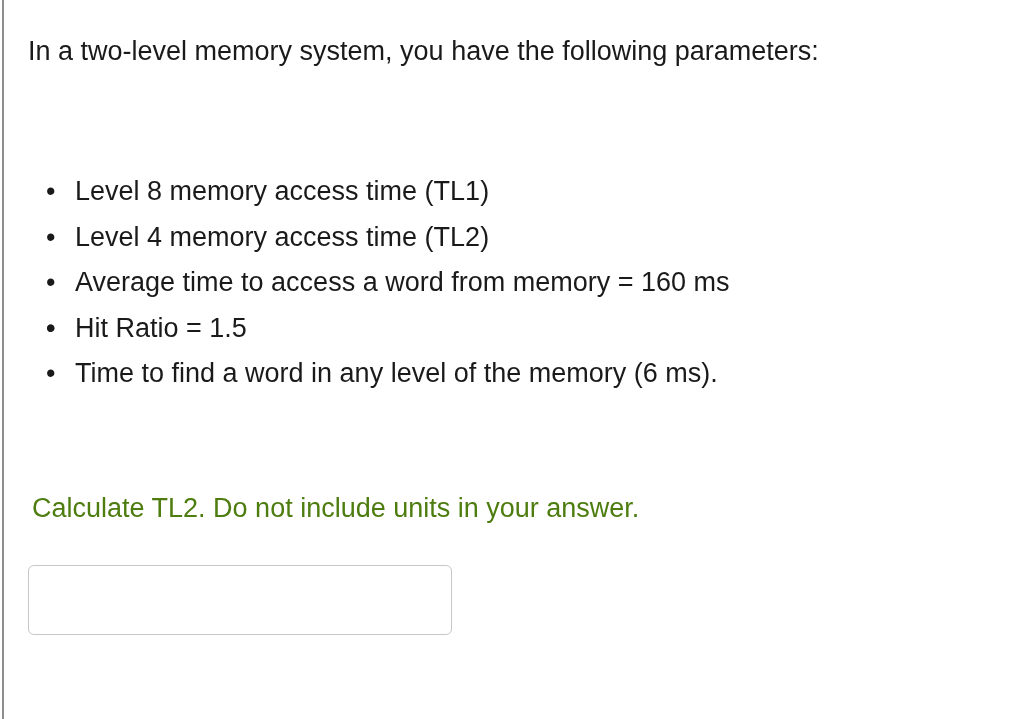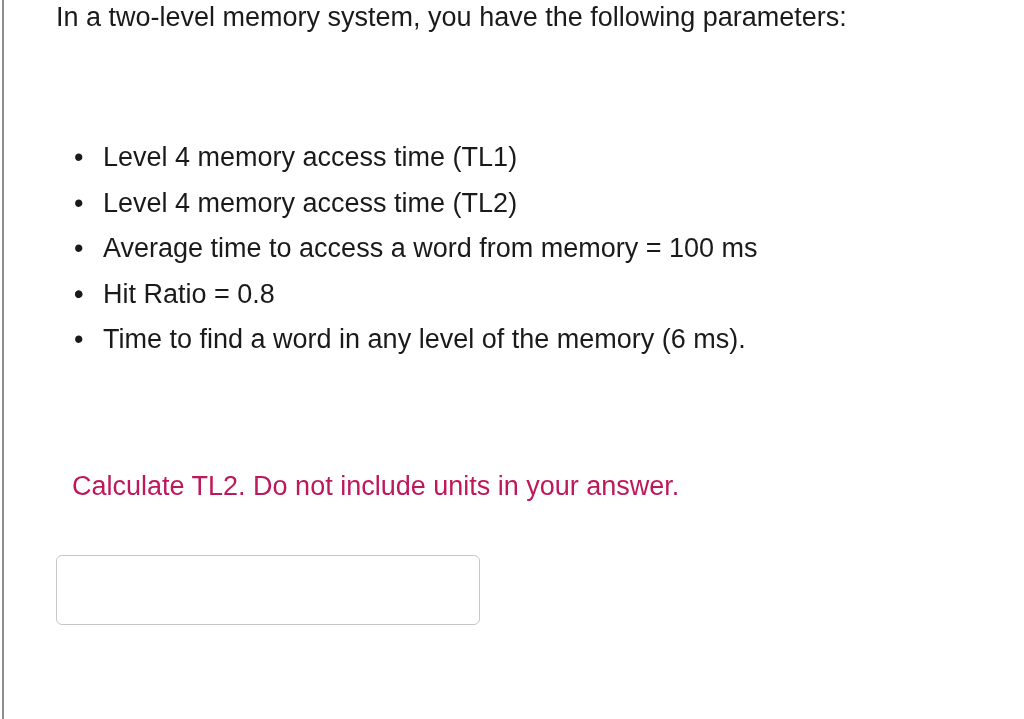--- a/index.html
+++ b/index.html
@@ -23,23 +23,24 @@
     position: absolute;
     left: 2px;
     top: 0;
     width: 2px;
     height: 719px;
     background: #8d8d8d;
   }
 
   .question-body {
     position: absolute;
-    left: 56px;
+    left: 28px;
     top: 0;
     width: 944px;
+    padding-top: 34px;
   }
 
   .intro {
     font-size: 27px;
     line-height: 34px;
     color: #1a1a1a;
     margin: 0;
     white-space: nowrap;
   }
 
@@ -66,22 +67,22 @@
     top: 0;
     width: 10px;
     line-height: 45.5px;
     font-size: 27px;
     color: #1a1a1a;
   }
 
   .prompt {
     font-size: 27px;
     line-height: 34px;
-    margin: 16px;
-    color: #be185d;
+    margin: 4px;
+    color: #4d7c0f;
     white-space: nowrap;
   }
 
   .answer-wrap {
     padding-top: 36px;
   }
   .answer-input {
     display: block;
     width: 424px;
     height: 70px;
@@ -103,36 +104,36 @@
 
 <div class="question-body">
 
   <p class="intro">In a two-level memory system, you have the following parameters:</p>
 
   <div class="spacer-large"></div>
 
   <ul class="param-list">
     <li class="param-item">
       <span class="bullet">•</span>
-      <span>Level 4 memory access time (TL1)</span>
+      <span>Level 8 memory access time (TL1)</span>
     </li>
     <li class="param-item">
       <span class="bullet">•</span>
       <span>Level 4 memory access time (TL2)</span>
     </li>
     <li class="param-item">
       <span class="bullet">•</span>
-      <span>Average time to access a word from memory = 100 ms</span>
+      <span>Average time to access a word from memory = 160 ms</span>
     </li>
     <li class="param-item">
       <span class="bullet">•</span>
     </li>
     <li class="param-item">
       <span class="bullet">•</span>
-      <span>Hit Ratio = 0.8</span>
+      <span>Hit Ratio = 1.5</span>
     </li>
     <li class="param-item">
       <span class="bullet">•</span>
       <span>Time to find a word in any level of the memory (6 ms).</span>
     </li>
   </ul>
 
   <div class="spacer-mid"></div>
 
   <p class="prompt">Calculate TL2. Do not include units in your answer.</p>

